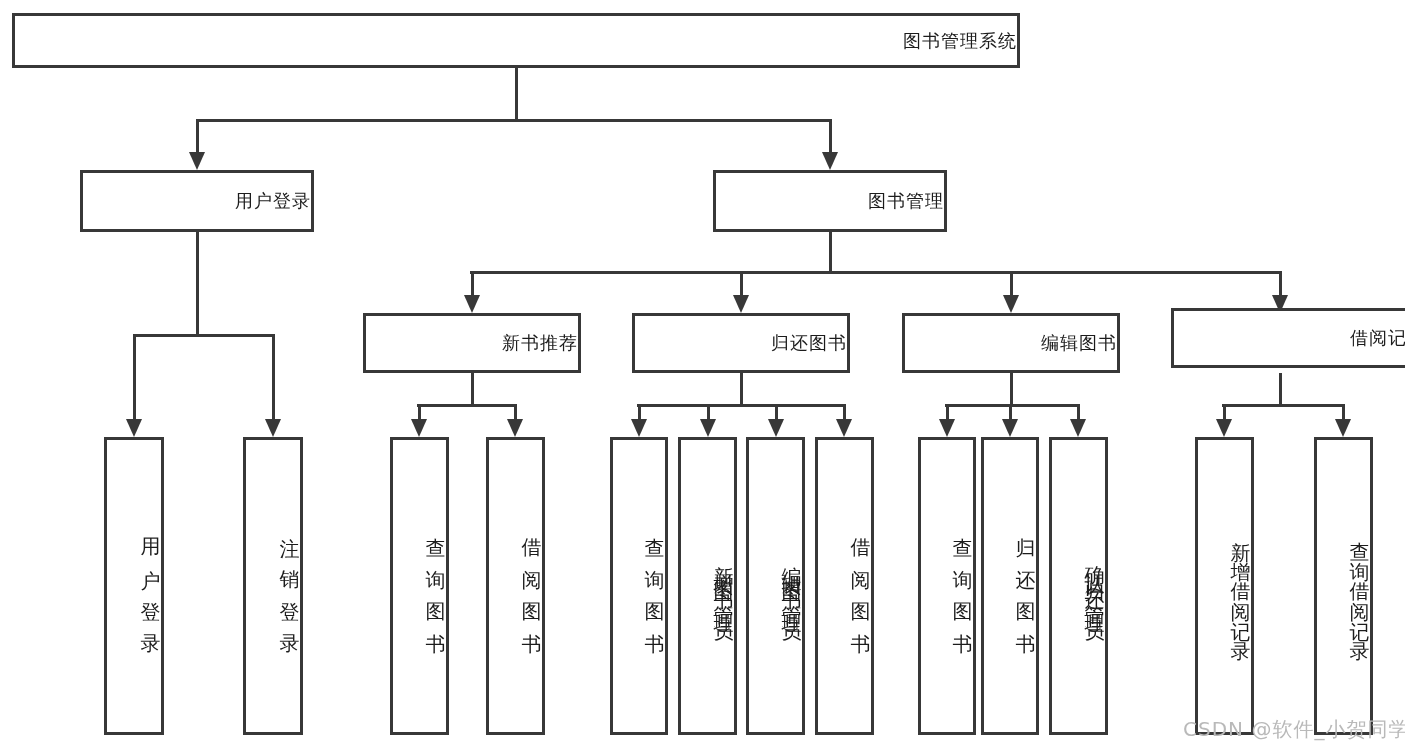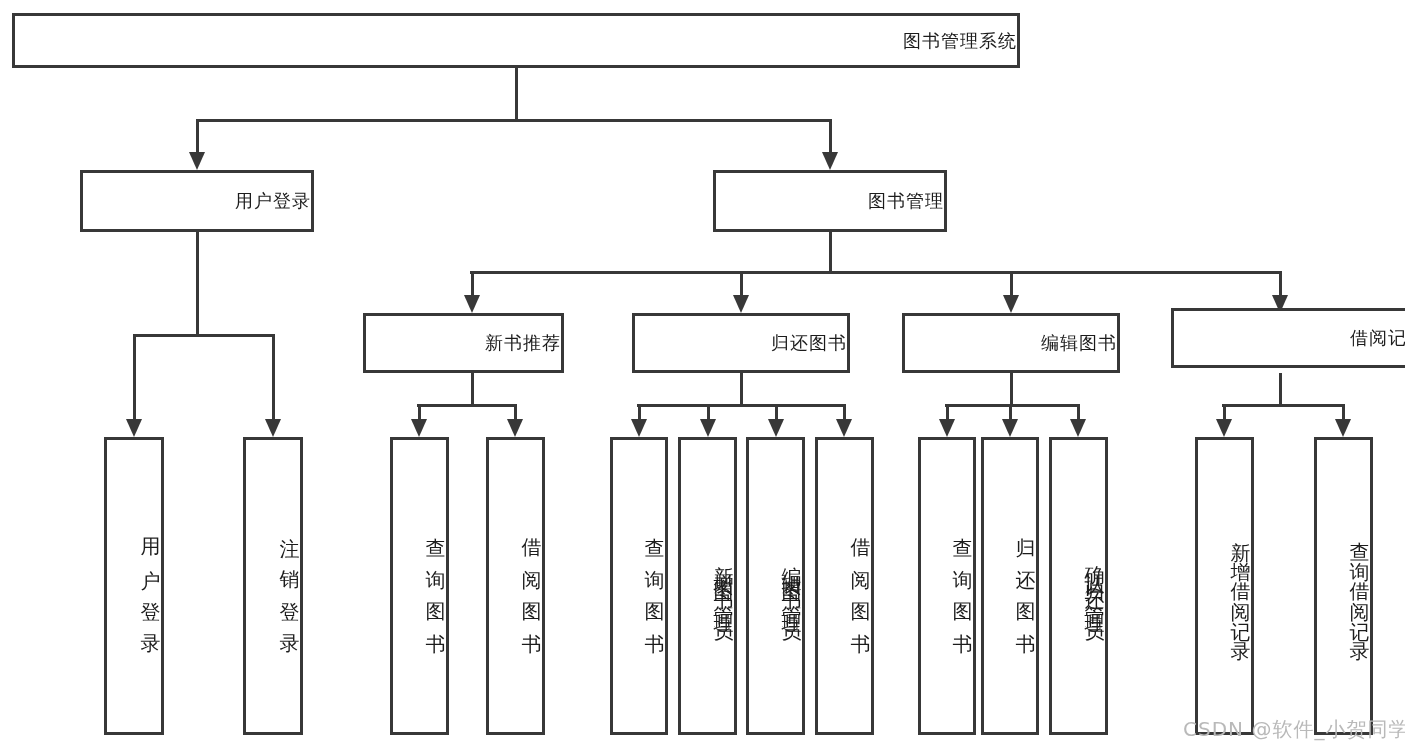--- a/index.html
+++ b/index.html
@@ -99,21 +99,21 @@
   <div class="hline" style="left:470px;top:271px;width:812px;"></div>
   <div class="vline" style="left:471px;top:271px;height:26px;"></div>
   <div class="arrow-down" style="left:464px;top:295px;"></div>
   <div class="vline" style="left:740px;top:271px;height:26px;"></div>
   <div class="arrow-down" style="left:733px;top:295px;"></div>
   <div class="vline" style="left:1010px;top:271px;height:26px;"></div>
   <div class="arrow-down" style="left:1003px;top:295px;"></div>
   <div class="vline" style="left:1279px;top:271px;height:26px;"></div>
   <div class="arrow-down" style="left:1272px;top:295px;"></div>
 
-  <div class="box h-label" style="left:363px;top:313px;width:201px;height:60px;padding-left:20px;">
+  <div class="box h-label" style="left:363px;top:313px;width:218px;height:60px;padding-left:20px;">
     <span>新书推荐</span>
   </div>
   <div class="box h-label" style="left:632px;top:313px;width:218px;height:60px;">
     <span>归还图书</span>
   </div>
   <div class="box h-label" style="left:902px;top:313px;width:218px;height:60px;">
     <span>编辑图书</span>
   </div>
   <div class="box h-label" style="left:1171px;top:308px;width:258px;height:60px;">
     <span>借阅记录</span>

